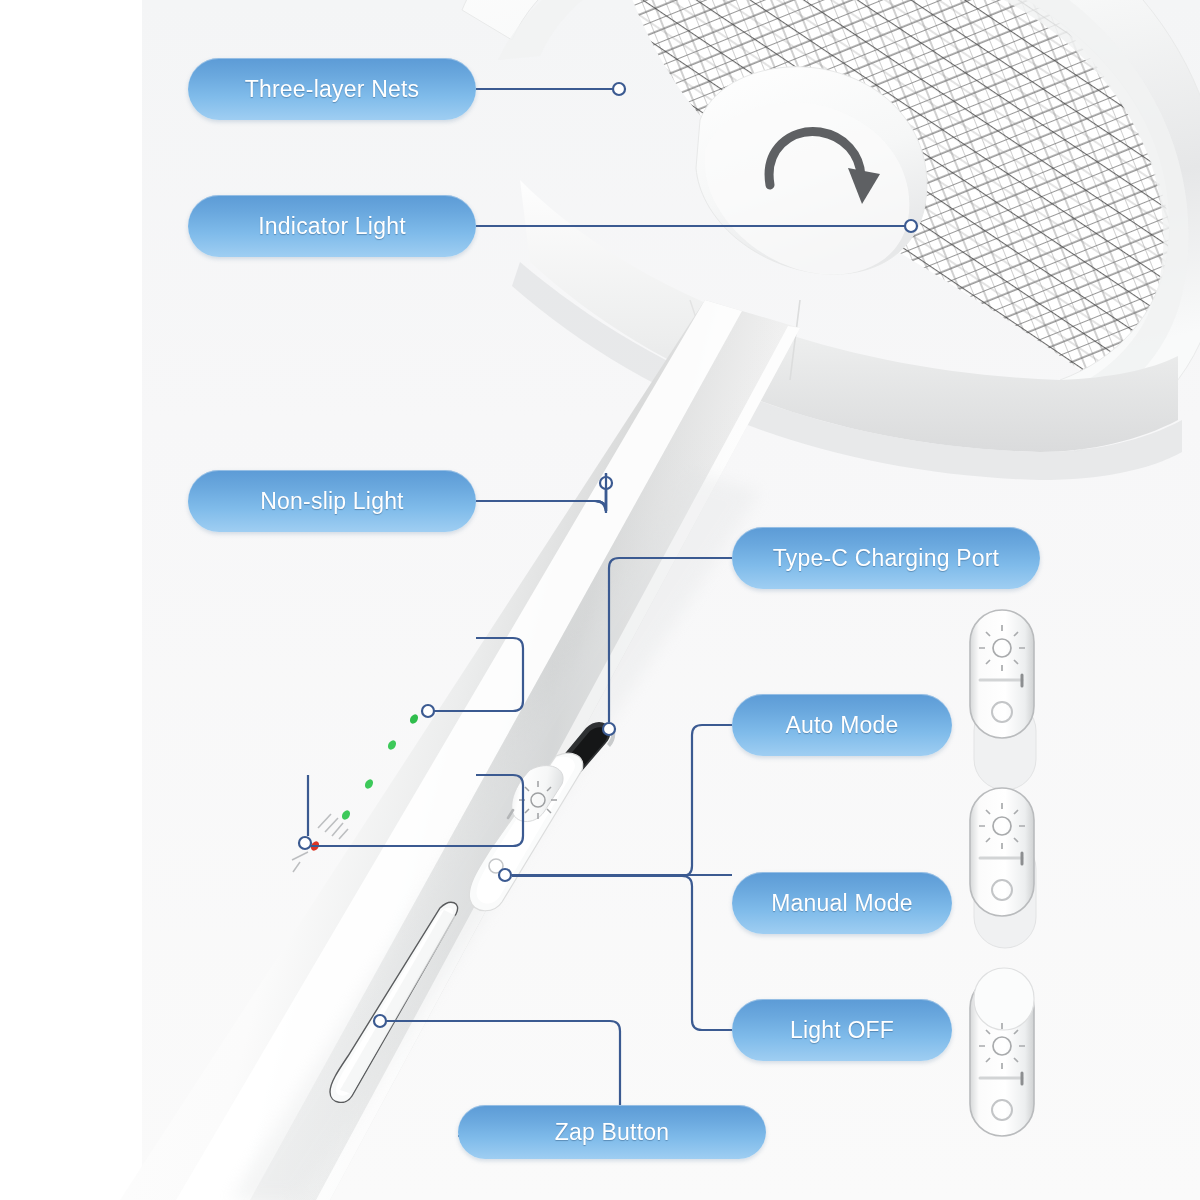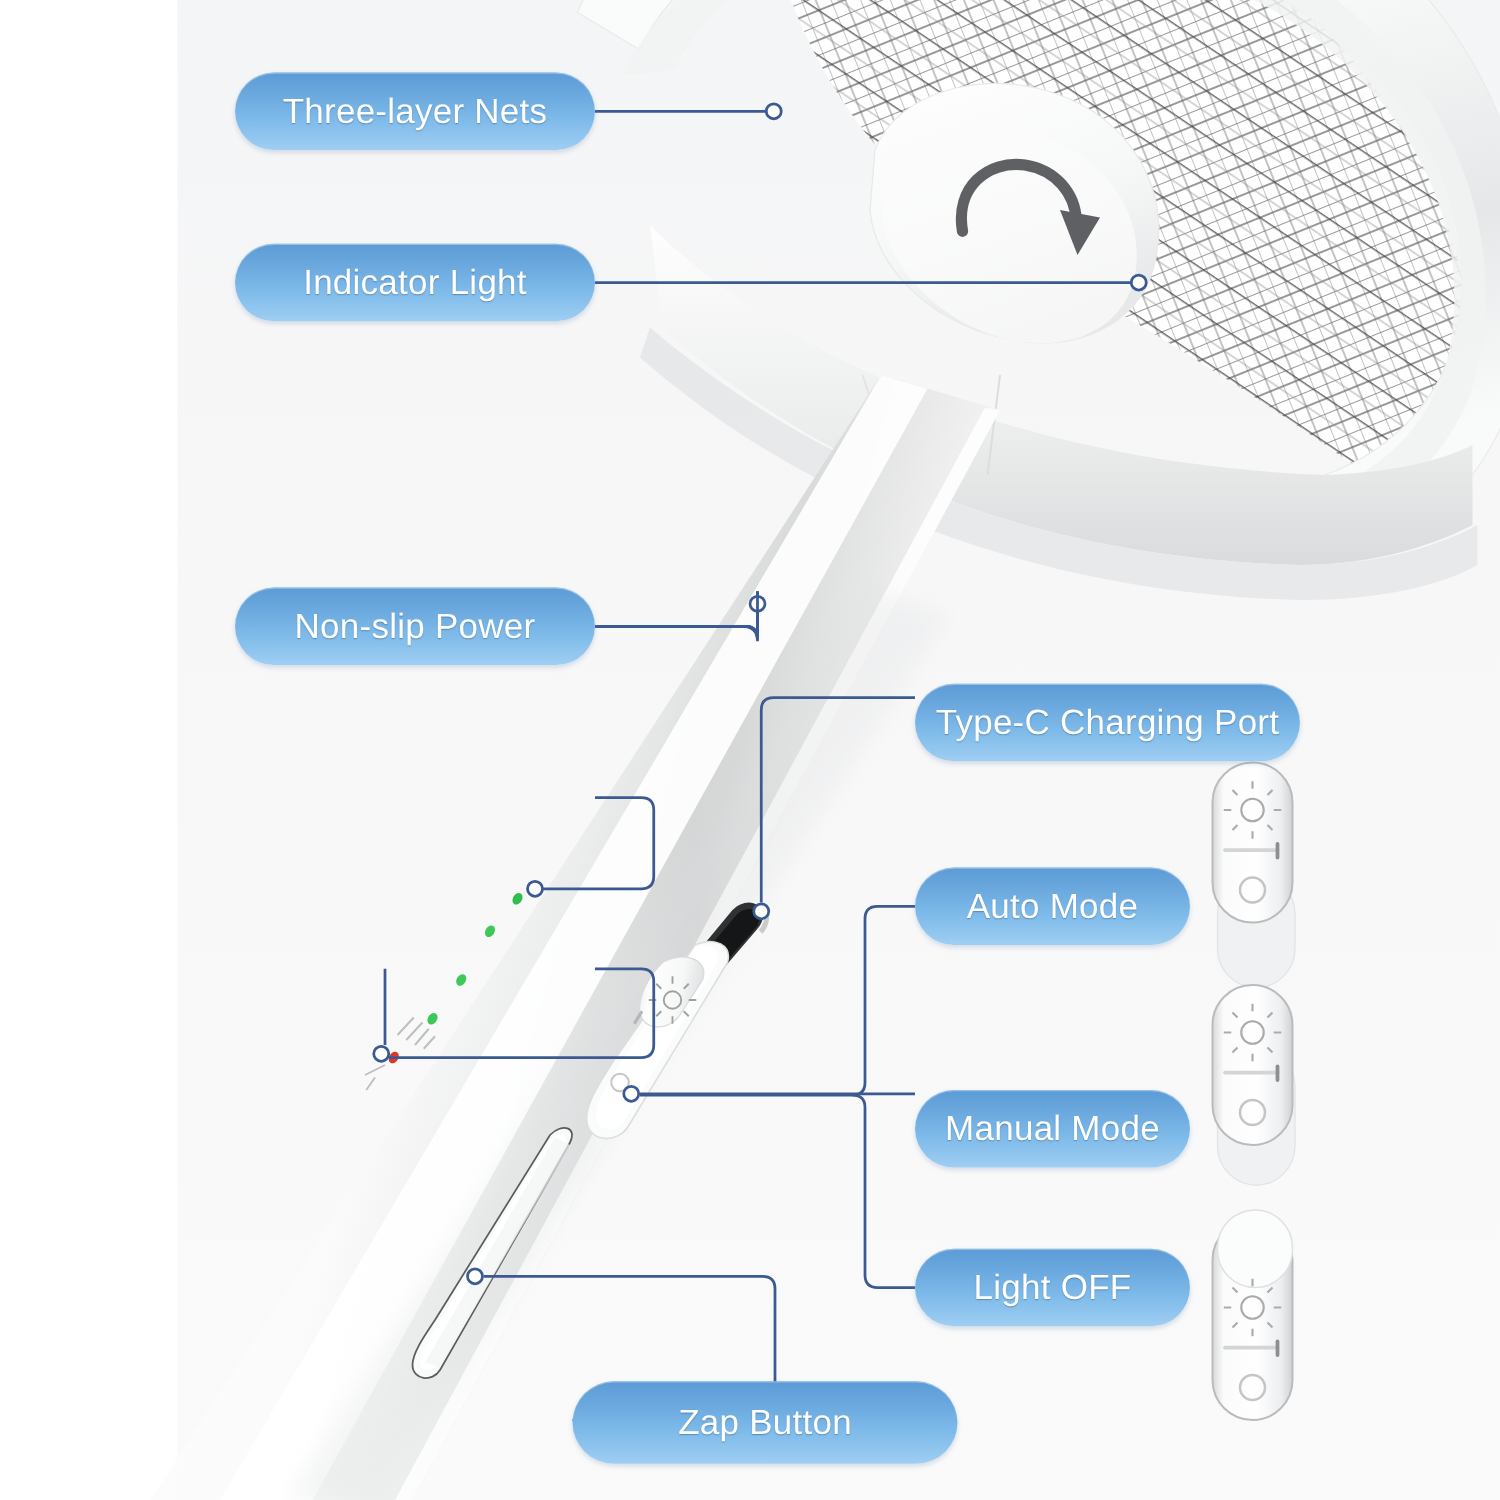--- a/index.html
+++ b/index.html
@@ -18,21 +18,21 @@
 
   
   #product{position:absolute;inset:0;}
 
   
   .pill{
     position:absolute;
     display:flex;align-items:center;justify-content:center;
     border-radius:999px;
     color:#ffffff;
-    font-size:28px;
+    font-size:23px;
     letter-spacing:.2px;
     white-space:nowrap;
     background:linear-gradient(180deg,#5c9bd6 0%,#6aa8de 28%,#7fbbea 62%,#9fcef2 100%);
     box-shadow:0 2px 4px rgba(120,150,180,.30), inset 0 1px 0 rgba(255,255,255,.35);
     text-shadow:0 1px 1px rgba(40,80,120,.45);
     z-index:20;
   }
 
   
   #wires{position:absolute;left:0;top:0;width:1200px;height:1200px;z-index:15;pointer-events:none;}
@@ -320,27 +320,27 @@
     <path d="M70 113 L70 124" stroke="#8c8e90" stroke-width="3" stroke-linecap="round"></path>
     <g stroke="#c3c5c7" stroke-width="2" fill="none">
       <circle cx="50" cy="150" r="10"></circle>
     </g>
   </svg>
 
   <div class="pill" style="left:188px;top:58px;width:288px;height:62px;">Three-layer Nets</div>
 
   <div class="pill" style="left:188px;top:195px;width:288px;height:62px;">Indicator Light</div>
 
-  <div class="pill" style="left:188px;top:470px;width:288px;height:62px;">Non-slip Power</div>
-
-
-
-  <div class="pill" style="left:732px;top:527px;width:308px;height:62px;margin-top:20px;">Type-C Charging Port</div>
+  <div class="pill" style="left:188px;top:470px;width:288px;height:62px;">Non-slip Light</div>
+
+
+
+  <div class="pill" style="left:732px;top:527px;width:308px;height:62px;">Type-C Charging Port</div>
 
   <div class="pill" style="left:732px;top:694px;width:220px;height:62px;">Auto Mode</div>
 
   <div class="pill" style="left:732px;top:844px;width:220px;height:62px;margin-top:28px;">Manual Mode</div>
 
   <div class="pill" style="left:732px;top:999px;width:220px;height:62px;">Light OFF</div>
 
-  <div class="pill" style="left:458px;top:1105px;width:308px;height:66px;">Zap Button</div>
+  <div class="pill" style="left:458px;top:1105px;width:308px;height:54px;">Zap Button</div>
 
 </div>
 
 </body></html>

